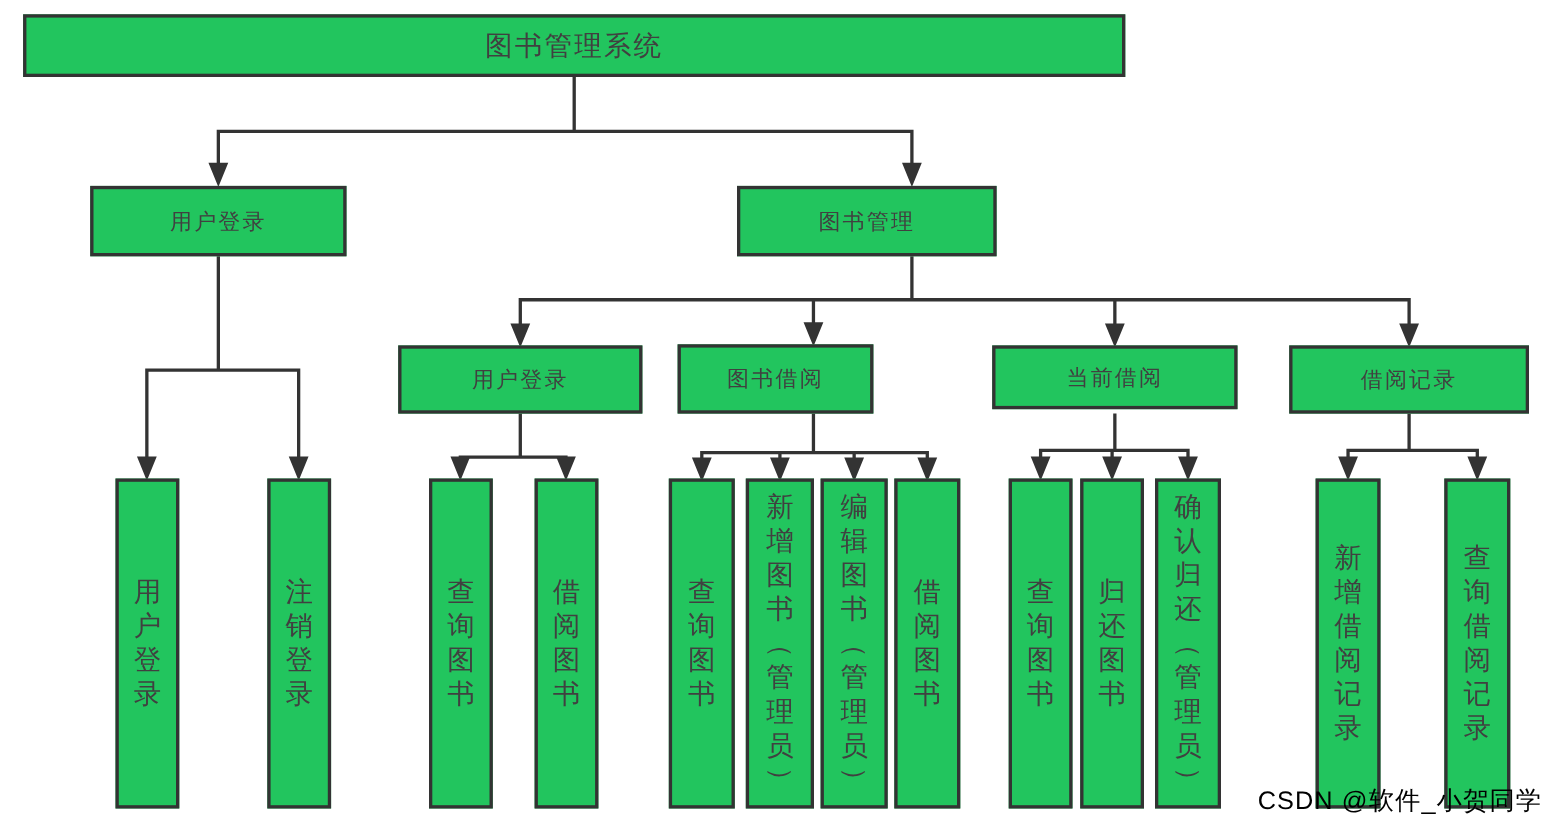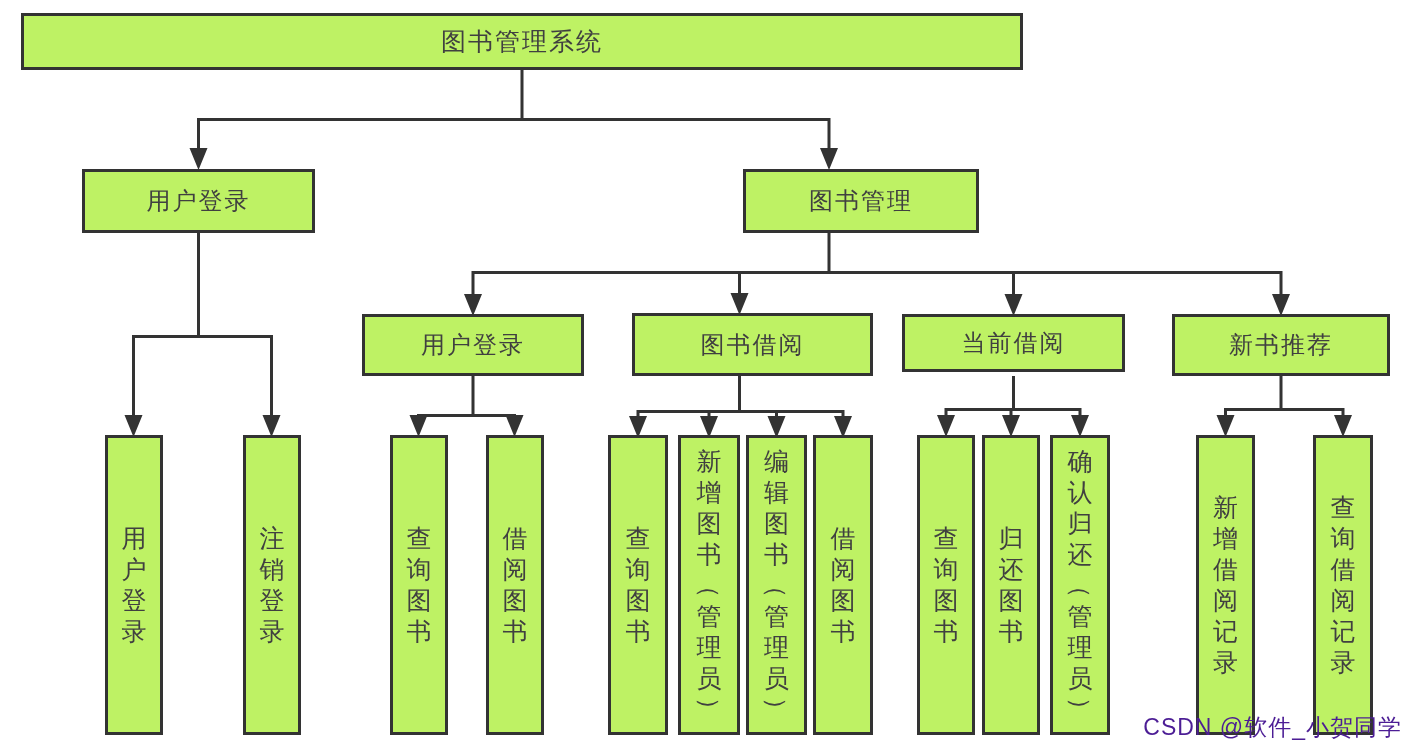--- a/index.html
+++ b/index.html
@@ -5,57 +5,57 @@
   html,body{margin:0;padding:0;}
   body{
     width:1405px;height:747px;position:relative;overflow:hidden;
     background:#ffffff;
     font-family:"Liberation Sans", sans-serif;
     color:#3f3f3f;
   }
   #connector-layer{position:absolute;left:0;top:0;z-index:1;}
   .box{
     position:absolute;z-index:2;box-sizing:border-box;
-    background:#bef264;border:3px solid #333333;
+    background:#22c55e;border:3px solid #333333;
     display:flex;align-items:center;justify-content:center;
   }
-  .hlabel{font-size:24px;letter-spacing:2px;color:#404040;white-space:nowrap;}
+  .hlabel{font-size:20px;letter-spacing:2px;color:#404040;white-space:nowrap;}
   #b-root .hlabel{font-size:25px;}
   .vbox{flex-direction:column;}
   .vlabel{display:flex;flex-direction:column;align-items:center;}
   .vchar{display:block;font-size:25px;line-height:31px;height:31px;text-align:center;color:#404040;}
   .vpunct{transform:rotate(90deg);}
   
   #b-root{left:21px;top:13px;width:1002px;height:57px;}
   
   #b-user-login{left:82px;top:169px;width:233px;height:64px;}
-  #b-book-mgmt{left:743px;top:169px;width:236px;height:64px;}
+  #b-book-mgmt{left:670px;top:169px;width:236px;height:64px;}
   
   #b-new-rec {left:362px;top:314px;width:222px;height:62px;}
-  #b-borrow  {left:632px;top:313px;width:241px;height:63px;font-family:Liberation Serif, serif;}
+  #b-borrow  {left:616px;top:313px;width:178px;height:63px;font-family:Liberation Serif, serif;}
   #b-current {left:902px;top:314px;width:223px;height:58px;}
   #b-records {left:1172px;top:314px;width:218px;height:62px;}
   
   .tall{top:435px;height:300px;}
   #b-a1{left:105px;width:58px;}
   #b-a2{left:243px;width:58px;}
   #b-b1{left:390px;width:58px;}
   #b-b2{left:486px;width:58px;}
   #b-c1{left:608px;width:60px;}
   #b-c2{left:678px;width:62px;}
   #b-c3{left:746px;width:61px;}
   #b-c4{left:813px;width:60px;}
   #b-d1{left:917px;width:58px;}
   #b-d2{left:982px;width:58px;}
   #b-d3{left:1050px;width:60px;}
   #b-e1{left:1196px;width:59px;}
   #b-e2{left:1313px;width:60px;}
   #watermark{
     position:absolute;z-index:3;right:3px;top:712px;
-    font-size:23px;letter-spacing:1px;color:#4c1d95;white-space:nowrap;
+    font-size:23px;letter-spacing:1px;color:#000000;white-space:nowrap;
   }
 </style>
 </head>
 <body>
 
 <svg id="connector-layer" width="1405" height="747" viewBox="0 0 1405 747">
   <path fill="none" stroke="#333333" stroke-width="3" d="M522 69 V118
            M197 119.5 H830.5
            M198.5 118 V152
            M829 118 V152
@@ -123,21 +123,21 @@
 <div class="box" id="b-new-rec">
   <span class="hlabel">用户登录</span>
 </div>
 <div class="box" id="b-borrow">
   <span class="hlabel">图书借阅</span>
 </div>
 <div class="box" id="b-current">
   <span class="hlabel">当前借阅</span>
 </div>
 <div class="box" id="b-records">
-  <span class="hlabel">新书推荐</span>
+  <span class="hlabel">借阅记录</span>
 </div>
 
 <div class="box vbox tall" id="b-a1">
   <span class="vlabel">
       <span class="vchar">用</span>
       <span class="vchar">户</span>
       <span class="vchar">登</span>
       <span class="vchar">录</span>
     </span>
 </div>

